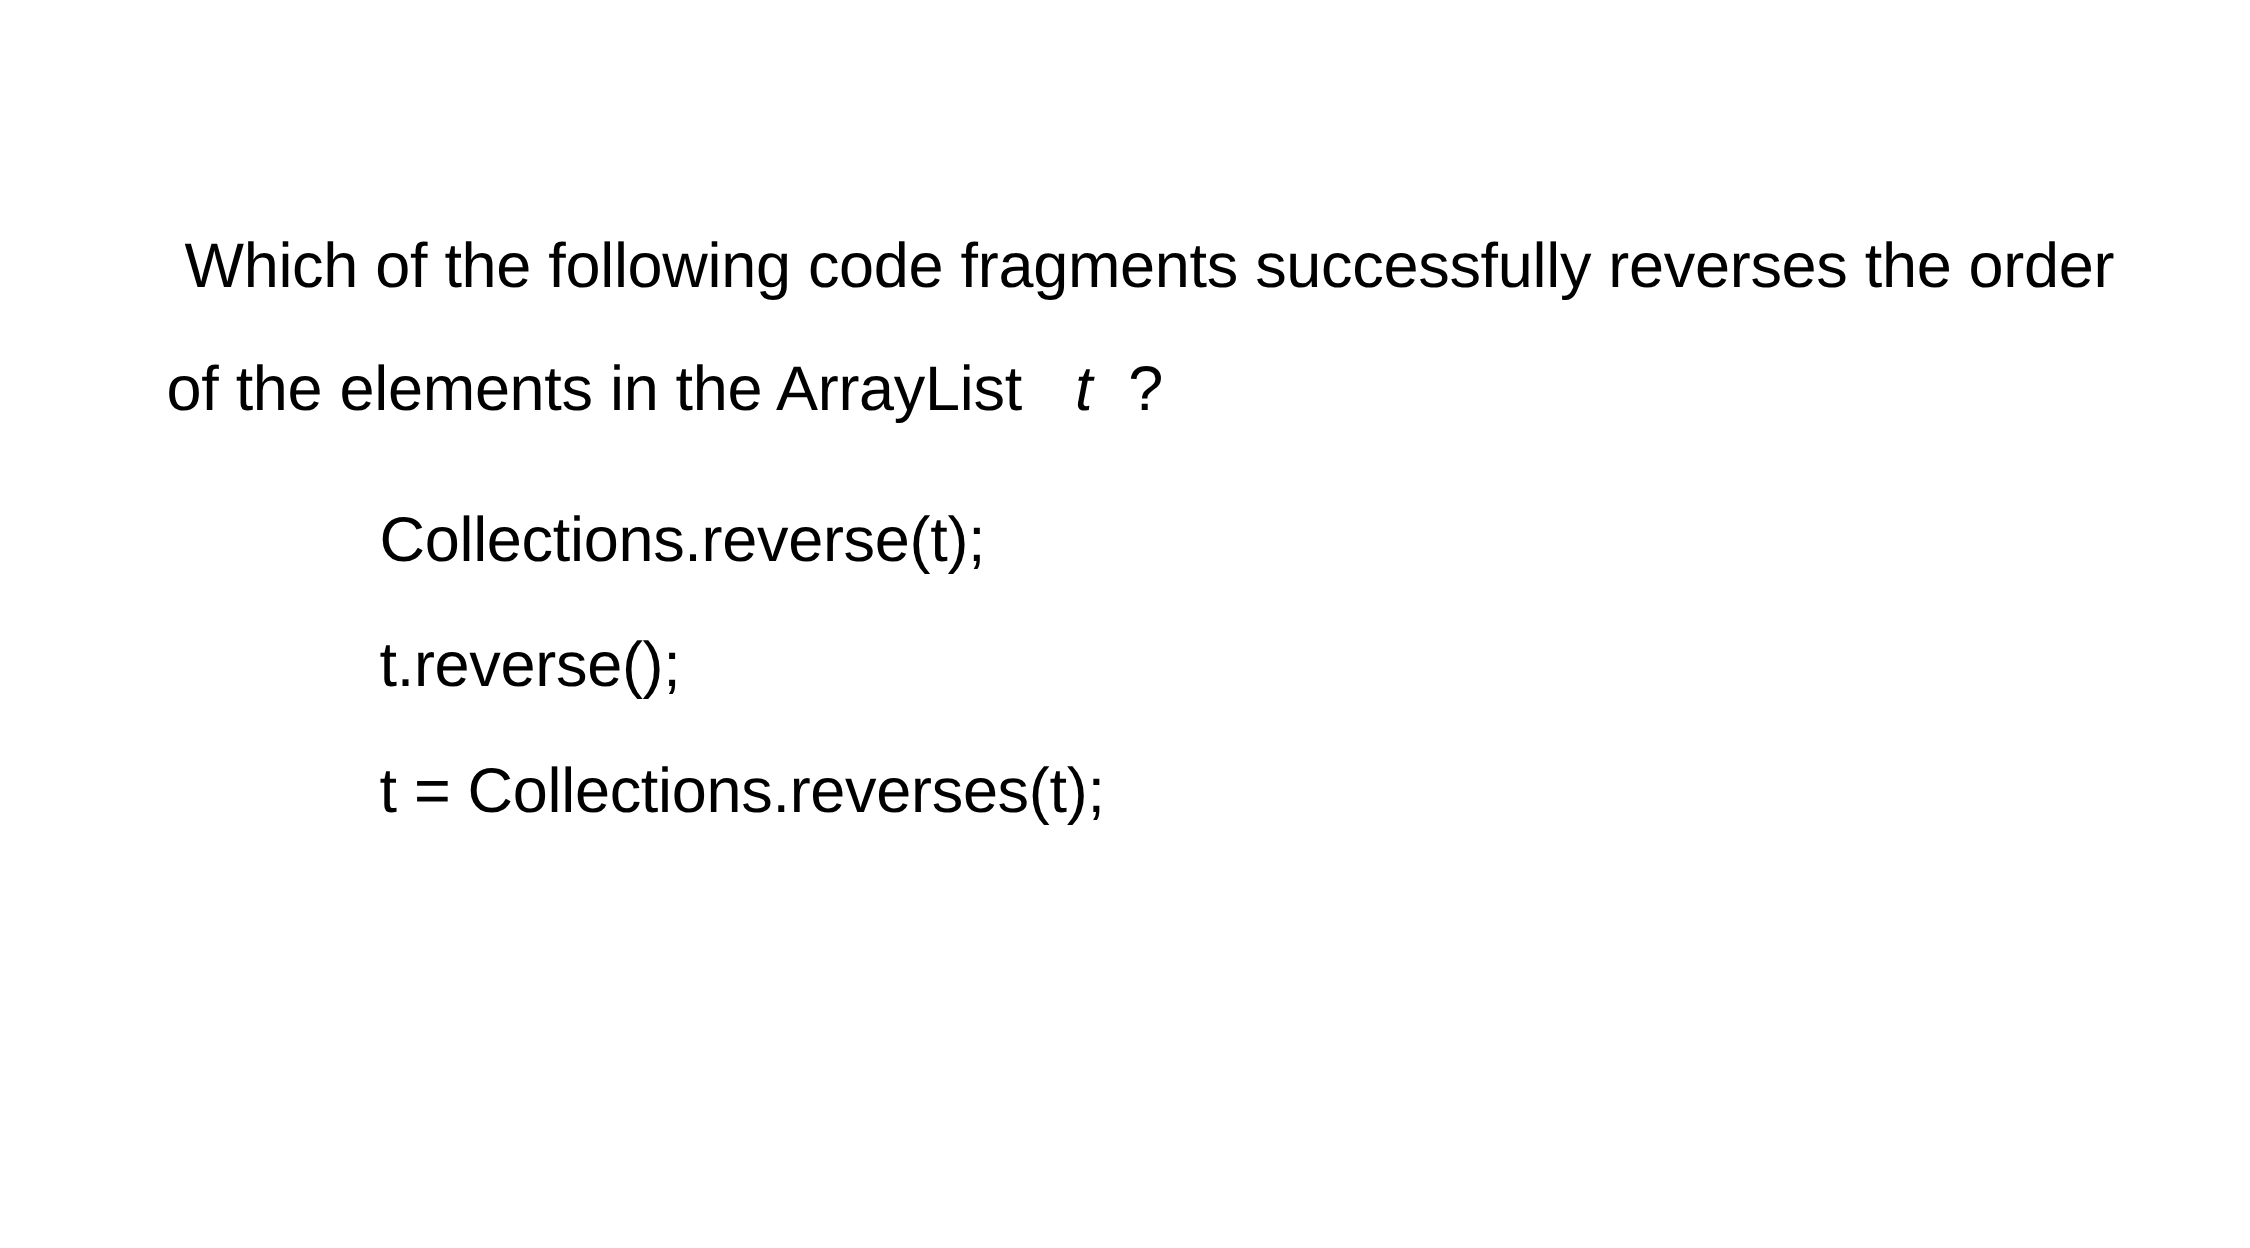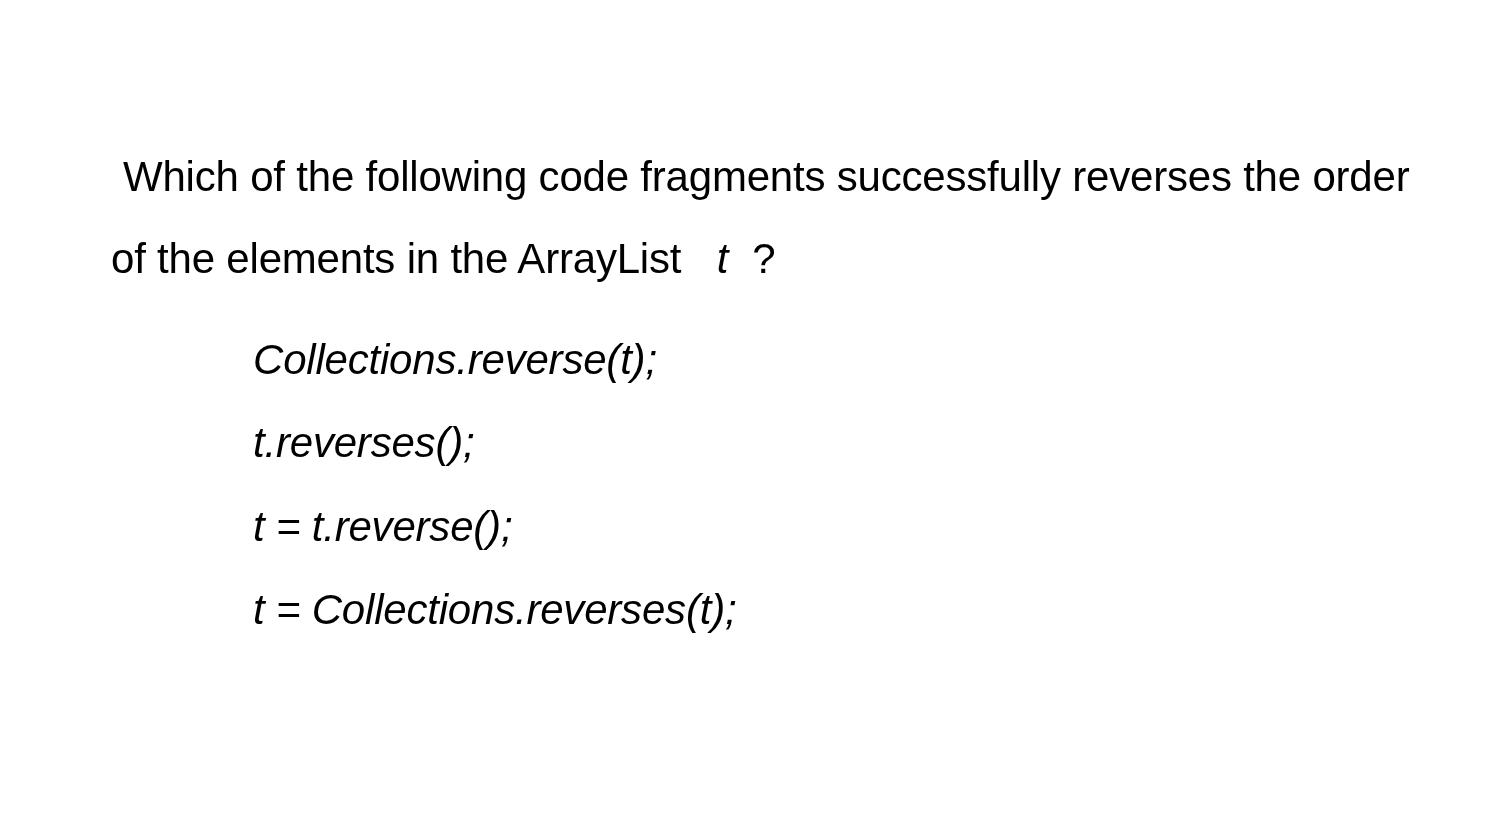--- a/index.html
+++ b/index.html
@@ -19,33 +19,31 @@
       font-size: 42px;
       line-height: 1.95;
       letter-spacing: -0.2px;
     }
     .question-text .italic {
       font-style: italic;
     }
     .options {
       margin-top: 24px;
       padding-left: 130px;
-      font-style: italic;
     }
     .option {
       font-size: 42px;
       line-height: 1.7;
       letter-spacing: -0.2px;
     }
   </style>
 </head>
 <body>
 
 <div class="question-text">
   <span>Which of the following code fragments successfully reverses the order of the elements in the ArrayList </span><span class="italic">t</span><span>?</span>
 </div>
 
 <div class="options">
   <div class="option">Collections.reverse(t);</div>
-  <div class="option">t.reverses();</div>
-  <div class="option">t = t.reverse();</div>
+  <div class="option">t.reverse();</div>
   <div class="option">t = Collections.reverses(t);</div>
 </div>
 
 </body></html>

